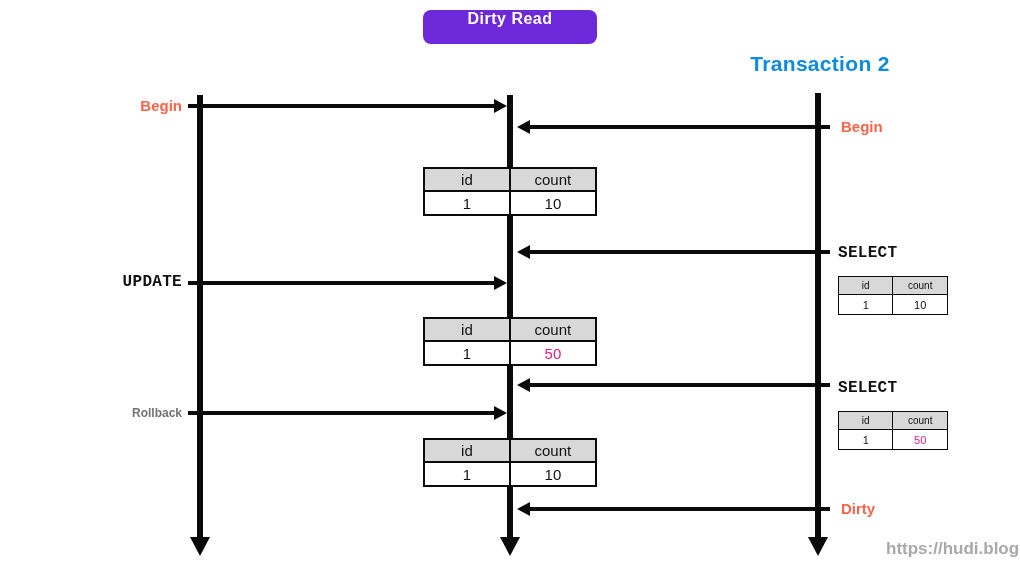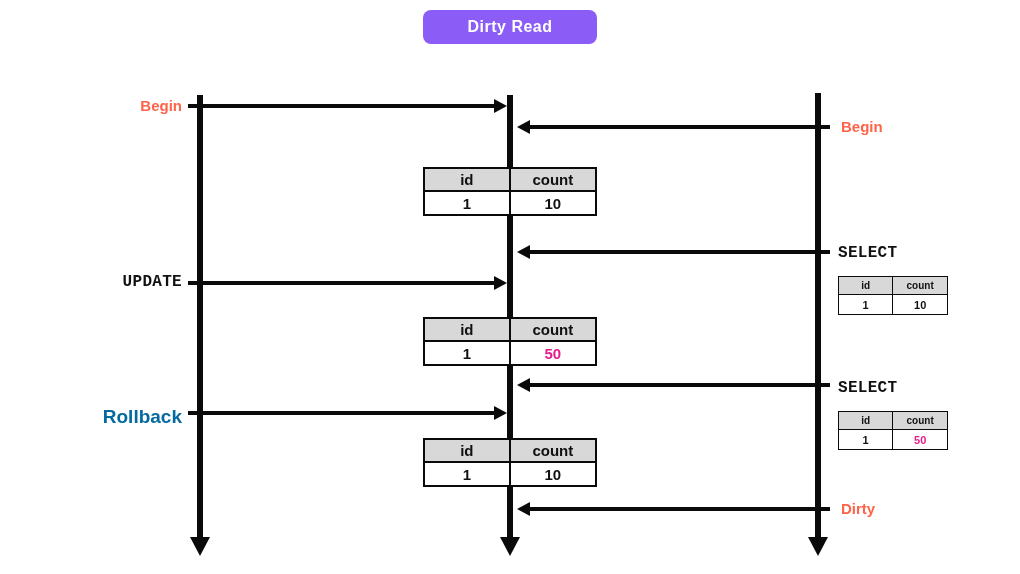--- a/index.html
+++ b/index.html
@@ -1,20 +1,20 @@
 <!DOCTYPE html>
 <html><head>
 <meta charset="utf-8">
 <style>
   * { margin:0; padding:0; box-sizing:border-box; }
   html,body { background:#ffffff; font-family:"Liberation Sans", sans-serif; }
   .canvas { position:relative; width:1020px; height:574px; background:#ffffff; overflow:hidden; }
 
   .badge { position:absolute; left:423px; top:10px; width:174px; height:34px;
-           background:#8b5cf6; border-radius:8px; display:flex; align-items:center;
+           background:#6d28d9; border-radius:8px; display:flex; 
            justify-content:center; color:#ffffff; font-weight:bold; font-size:16px; letter-spacing:.5px; }
 
   .txn-title { position:absolute; top:52px; width:170px; text-align:center;
                font-size:21px; font-weight:bold; letter-spacing:.3px; }
   .t1 { color:#00b894; left:113px; }
   .t2 { color:#0d8ae3; left:735px; }
 
   .timeline { position:absolute; width:6px; background:#0a0a0a; top:95px; height:445px; z-index:1; }
   .tl-head  { position:absolute; width:0; height:0; top:537px; z-index:1;
               border-left:10px solid transparent; border-right:10px solid transparent;
@@ -25,25 +25,25 @@
               border-top:7px solid transparent; border-bottom:7px solid transparent;
               border-left:13px solid #0a0a0a; }
   .ah-left  { position:absolute; width:0; height:0; z-index:2;
               border-top:7px solid transparent; border-bottom:7px solid transparent;
               border-right:13px solid #0a0a0a; }
 
   .evt-label { position:absolute; font-weight:bold; z-index:4; }
   .lbl-right-align { width:104px; text-align:right; }
   .c-begin { color:#ff6348; font-size:15px; }
   .c-black { color:#111111; font-size:16px; letter-spacing:.3px;font-family:Liberation Mono, monospace; }
-  .c-rollback { color:#0369a1; font-size:19px; }
+  .c-rollback { color:#737373; font-size:12px; }
 
   table.dtable { position:absolute; border-collapse:collapse; background:#ffffff; z-index:3; }
   .dtable th, .dtable td { border:2.5px solid #0a0a0a; text-align:center;
-                           font-weight:bold; color:#111111; background:#ffffff; }
+                           font-weight:normal; color:#111111; background:#ffffff; }
   .dtable th { background:#d8d8d8; }
 
   .ctable { width:174px; }
   .ctable th { height:23px; font-size:15px; width:87px; }
   .ctable td { height:24px; font-size:15px; }
 
   .stable { width:110px; }
   .stable th, .stable td { border-width:1.5px; }
   .stable th { height:18px; font-size:10px; width:55px; }
   .stable td { height:20px; font-size:11px; }
@@ -55,20 +55,21 @@
 </style>
 </head>
 <body>
 
 <div class="canvas">
 
   <div class="badge">
     <span>Dirty Read</span>
   </div>
 
+  <div class="txn-title t2">Transaction 2</div>
 
   <div class="timeline" style="left:197px;"></div>
   <div class="tl-head" style="left:190px;"></div>
 
   <div class="timeline" style="left:507px;"></div>
   <div class="tl-head" style="left:500px;"></div>
 
   <div class="timeline" style="left:815px; top:93px; height:447px;"></div>
   <div class="tl-head" style="left:808px;"></div>
 
@@ -160,14 +161,15 @@
       <th>id</th>
       <th>count</th>
     </tr>
     <tr>
       <td>1</td>
       <td class="dirty">50</td>
     </tr>
   </tbody>
     </table>
 
+  <div class="watermark">https://hudi.blog</div>
 
 </div>
 
 </body></html>

